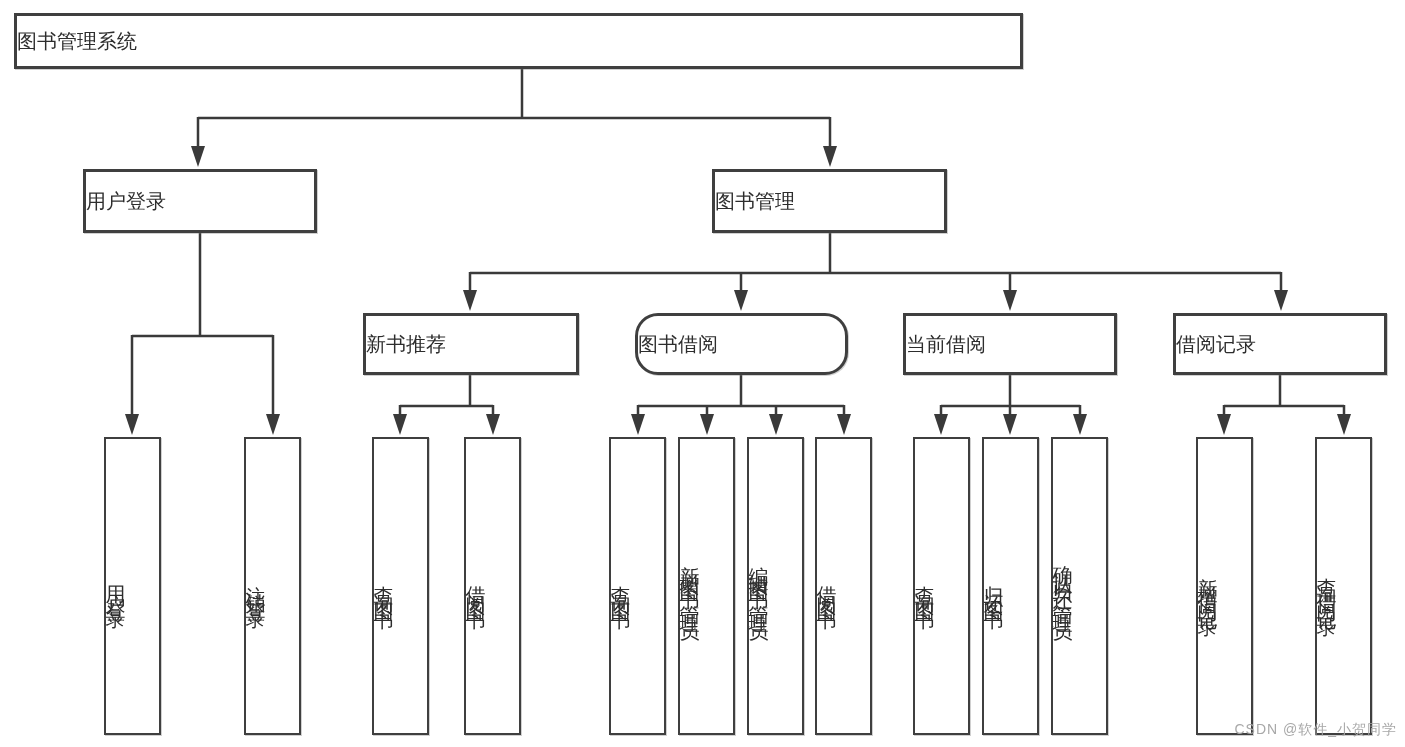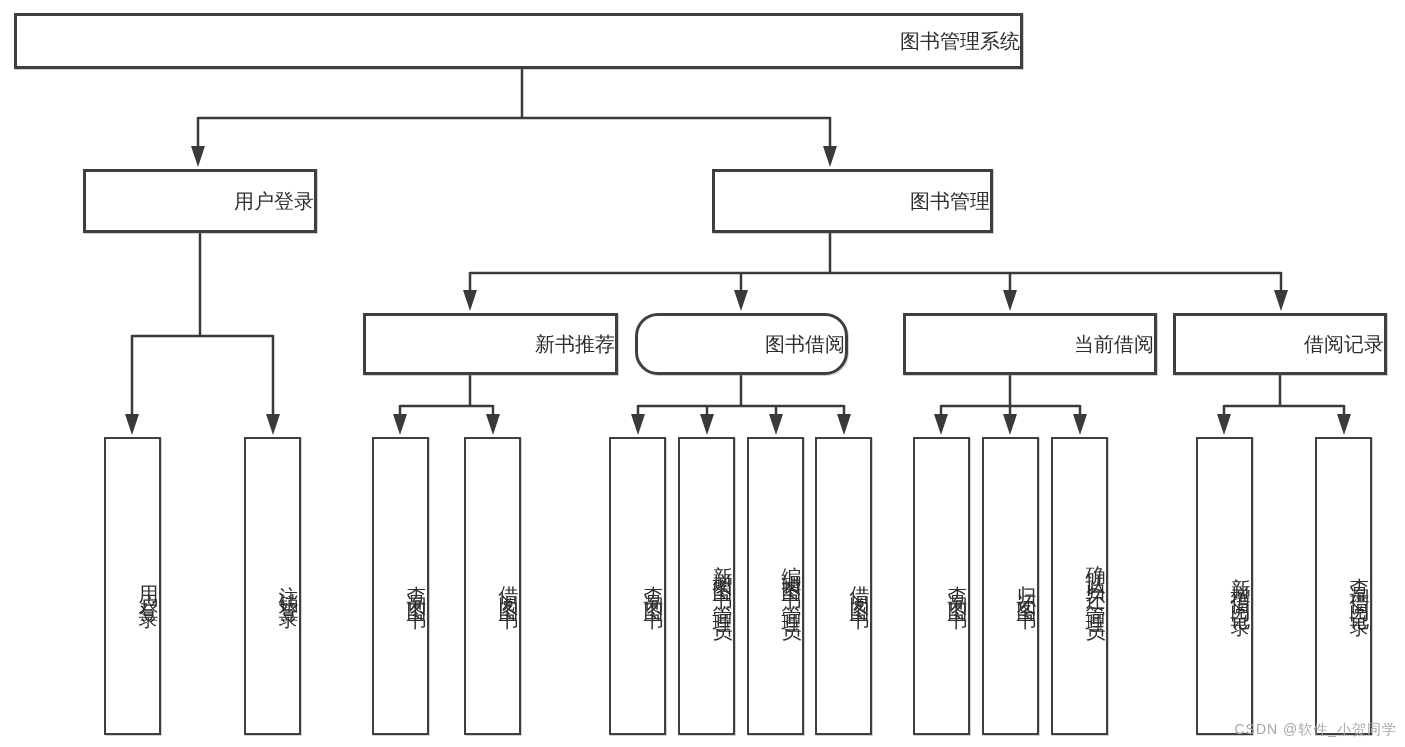--- a/index.html
+++ b/index.html
@@ -22,21 +22,21 @@
     width: 1405px; height: 747px;
     z-index: 1;
   }
   .box {
     position: absolute;
     background: #ffffff;
     border: 3px solid #3f3f3f;
     box-sizing: border-box;
     display: flex;
     align-items: center;
-    justify-content: flex-end;
+    justify-content: flex-start;
     z-index: 2;
     font-size: 20px;
     color: #2d2d2d;
     box-shadow: 1px 1px 0 rgba(120,120,120,0.35);
   }
   .box.leaf {
     border-width: 2px;
   }
   .leaf .vtext {
     writing-mode: vertical-rl;
@@ -121,31 +121,31 @@
     </g>
   </svg>
 
   <div class="box" style="left:14px; top:13px; width:1009px; height:56px;">
     <span>图书管理系统</span>
   </div>
 
   <div class="box" style="left:83px; top:169px; width:234px; height:64px;">
     <span>用户登录</span>
   </div>
-  <div class="box" style="left:712px; top:169px; width:281px; height:64px;">
+  <div class="box" style="left:712px; top:169px; width:235px; height:64px;">
     <span>图书管理</span>
   </div>
 
-  <div class="box" style="left:363px; top:313px; width:255px; height:62px;">
+  <div class="box" style="left:363px; top:313px; width:216px; height:62px;">
     <span>新书推荐</span>
   </div>
   <div class="box" style="left:635px; top:313px; width:213px; height:62px;border-radius:23px;">
     <span>图书借阅</span>
   </div>
-  <div class="box" style="left:903px; top:313px; width:254px; height:62px;">
+  <div class="box" style="left:903px; top:313px; width:214px; height:62px;">
     <span>当前借阅</span>
   </div>
   <div class="box" style="left:1173px; top:313px; width:214px; height:62px;">
     <span>借阅记录</span>
   </div>
 
   <div class="box leaf" style="left:104px; top:437px; width:57px; height:298px;">
     <span class="vtext">用户登录</span>
   </div>
   <div class="box leaf" style="left:244px; top:437px; width:57px; height:298px;">

